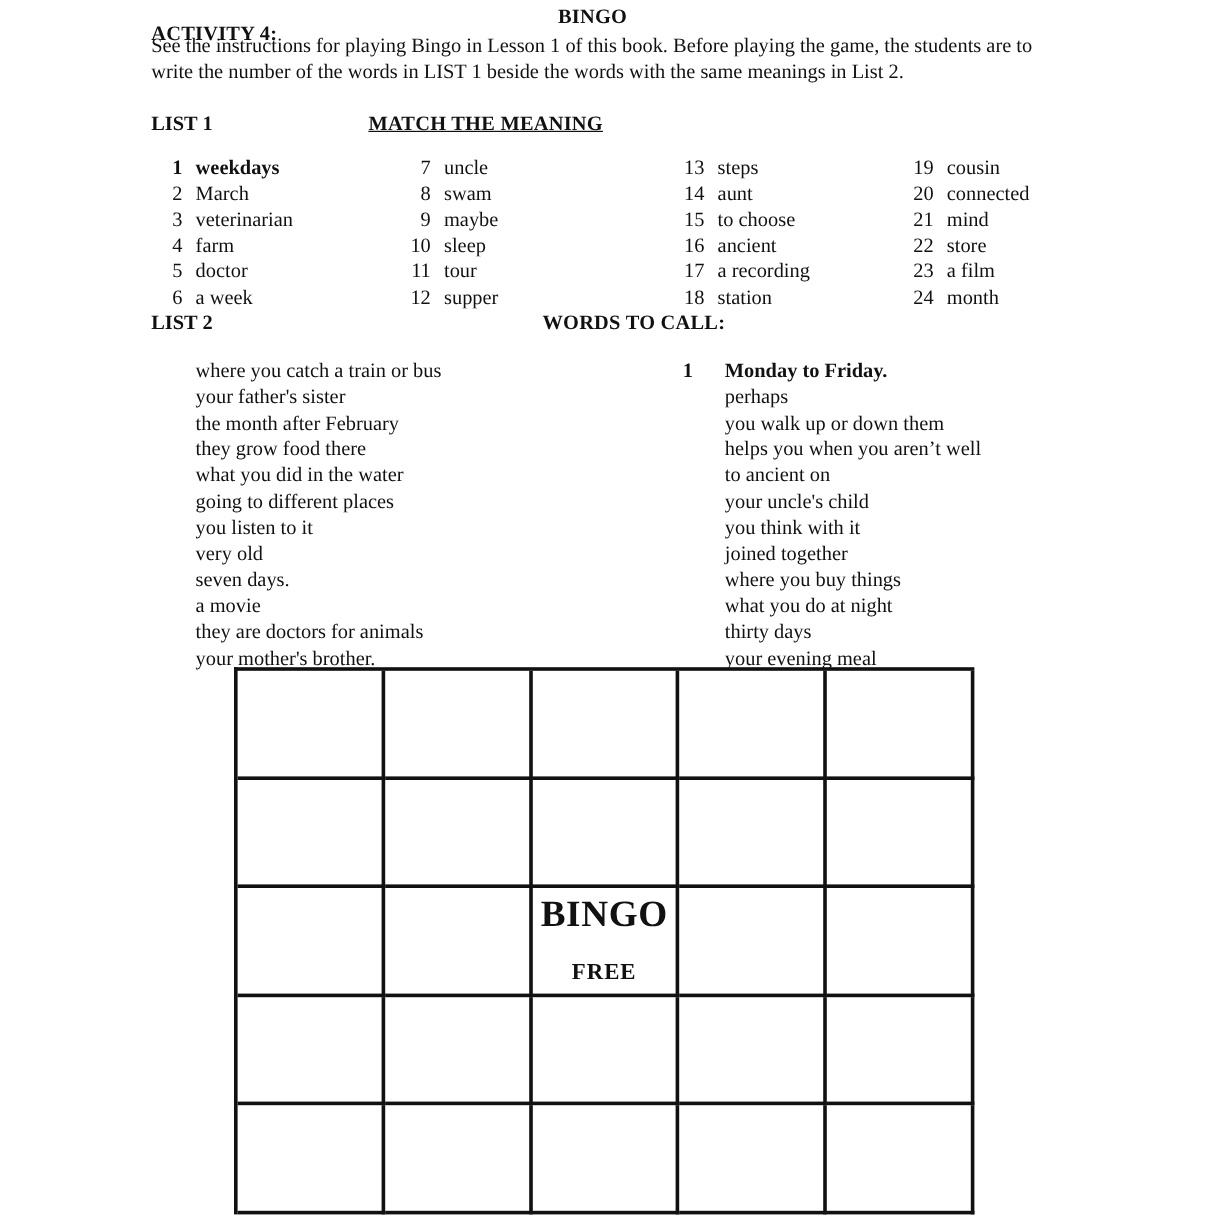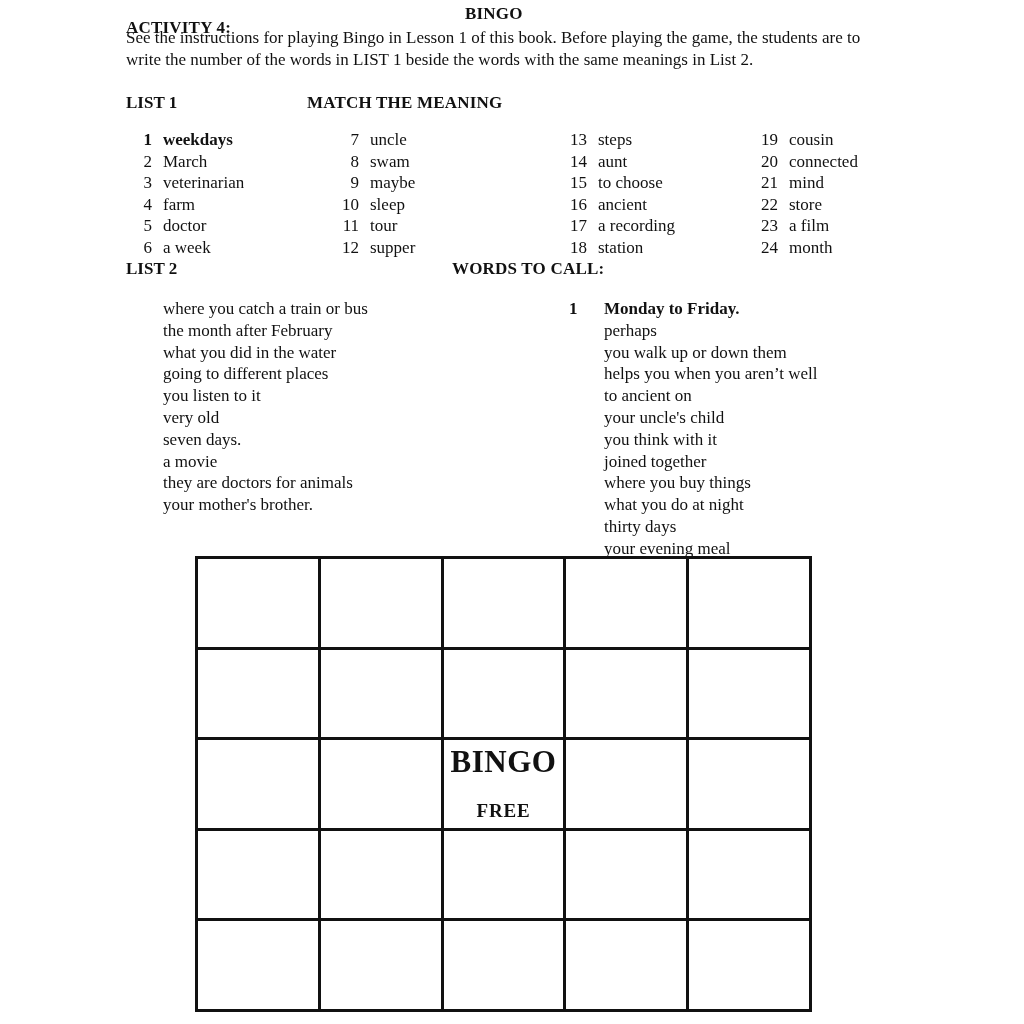--- a/index.html
+++ b/index.html
@@ -64,20 +64,21 @@
     font-weight: bold;
     font-size: 17px;
   }
   .lbl-match {
     position: absolute;
     left: 307px;
     top: 93px;
     font-weight: bold;
     font-size: 17px;
     letter-spacing: 0.2px;
+    text-decoration: underline;
   }
 
   
   .wordcols {
     position: absolute;
     left: 0;
     top: 129px;
     width: 964px;
     height: 140px;
   }
@@ -238,21 +239,23 @@
         <div class="witem"><span class="wnum">23</span><span class="wtxt">a film</span></div>
         <div class="witem"><span class="wnum">24</span><span class="wtxt">month</span></div>
       </div>
   </div>
 
   <div class="lbl-list2">LIST 2</div>
   <div class="lbl-call">WORDS TO CALL:</div>
 
   <div class="pcol pcol-left">
       <div class="pitem">where you catch a train or bus</div>
+      <div class="pitem">your father's sister</div>
       <div class="pitem">the month after February</div>
+      <div class="pitem">they grow food there</div>
       <div class="pitem">what you did in the water</div>
       <div class="pitem">going to different places</div>
       <div class="pitem">you listen to it</div>
       <div class="pitem">very old</div>
       <div class="pitem">seven days.</div>
       <div class="pitem">a movie</div>
       <div class="pitem">they are doctors for animals</div>
       <div class="pitem">your mother's brother.</div>
     </div>
   <div class="pcol pcol-right">

